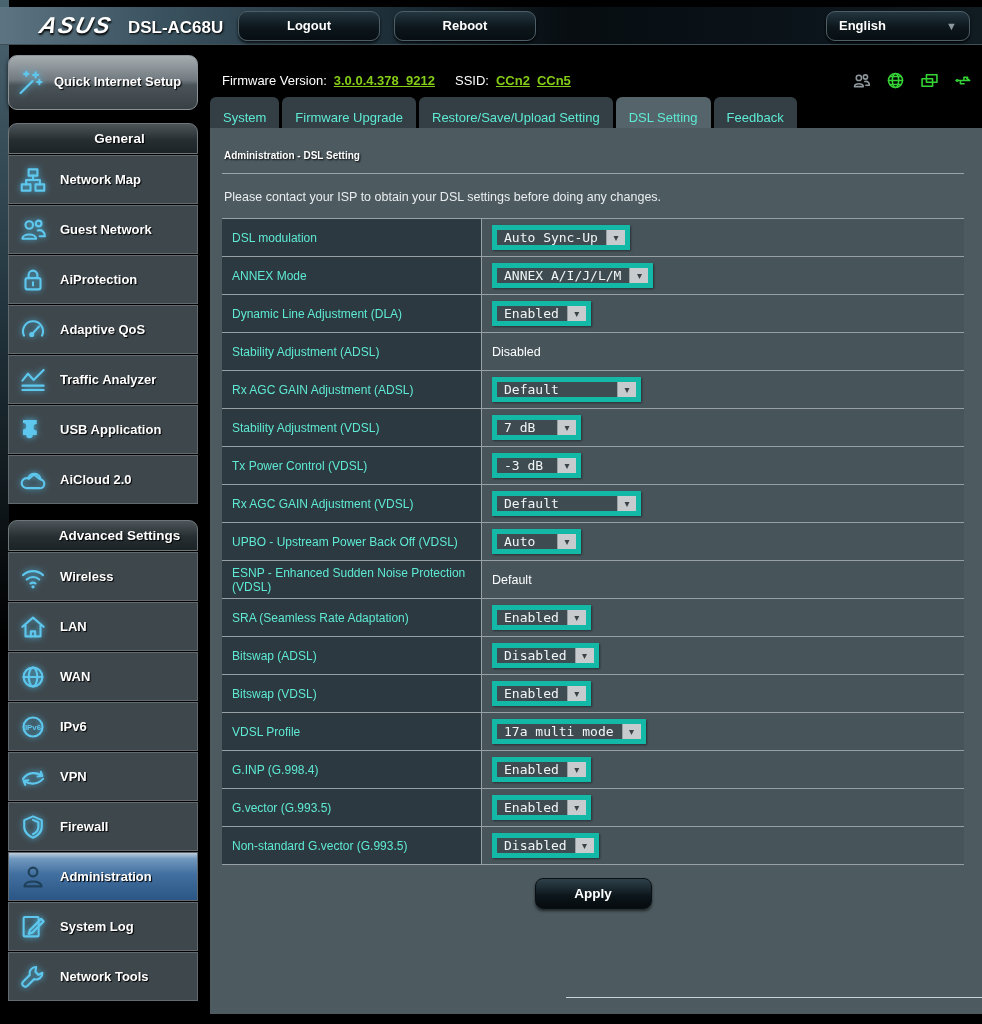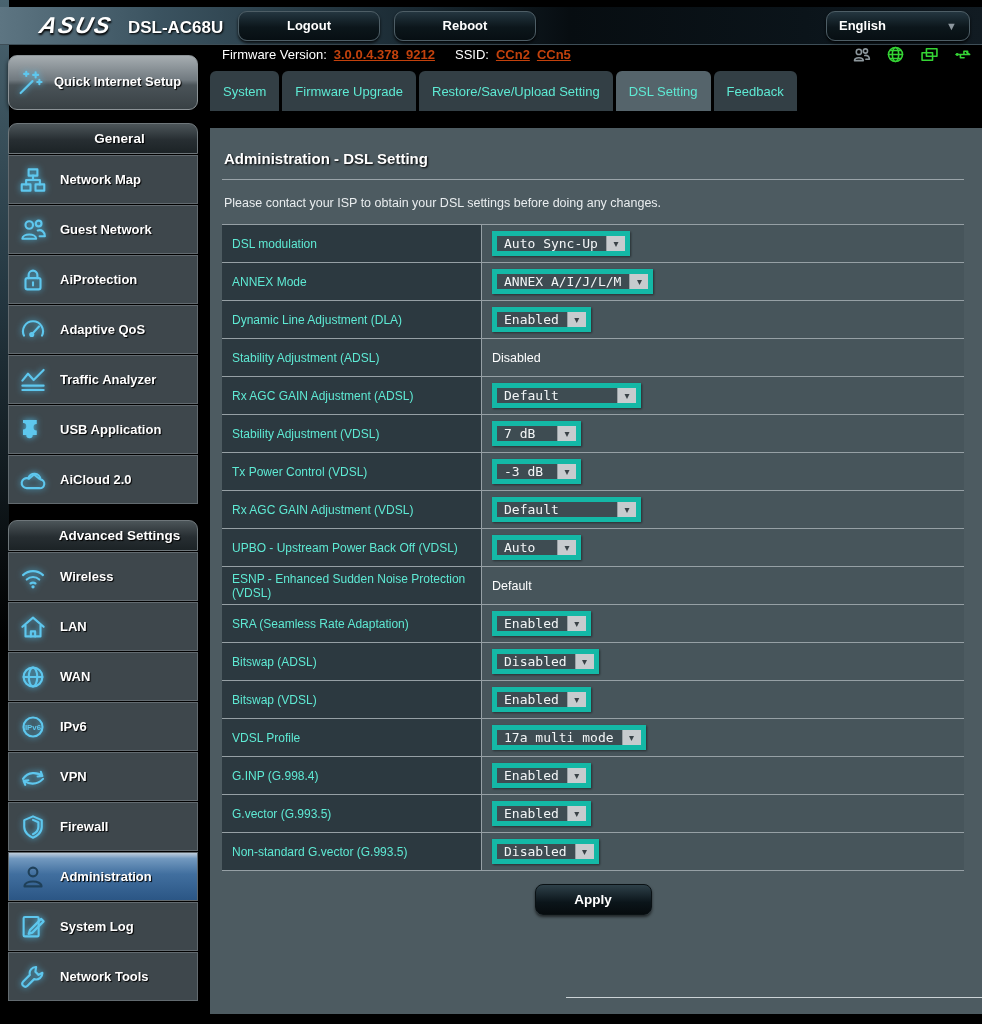--- a/index.html
+++ b/index.html
@@ -47,39 +47,39 @@
                     border:1px solid #6e767a; border-radius:9px 9px 0 0;
                     display:flex; align-items:center; justify-content:center;
                     color:#fff; font-weight:bold; font-size:13.5px; text-shadow:1px 1px 1px #000;padding-left:33px; }
   .side-item { height:49px; margin-top:1px; background:#3e474c; border:1px solid #626a6f;
                display:flex; align-items:center; gap:12px; padding:0 4px 0 9px; cursor:pointer; }
   .side-item .label { color:#fff; font-weight:bold; font-size:13px; text-shadow:1px 1px 1px #000; }
   .side-item.active { background:linear-gradient(#bdccda,#7299bf 12%,#416f9f 45%,#2b5685 100%); }
   .side-item.active .icon { color:#1f4059; filter:none; }
 
   
-  .main { position:absolute; left:210px; top:38px; width:772px; }
+  .main { position:absolute; left:210px; top:64px; width:772px; }
   .statusbar { height:33px; display:flex; align-items:center; gap:7px;
                color:#fff; font-size:13px; padding-left:12px; }
-  .statusbar .link { color:#c2410c; font-weight:bold; text-decoration:underline; cursor:pointer; }
+  .statusbar .link { color:#84cc16; font-weight:bold; text-decoration:underline; cursor:pointer; }
   .statusbar .gap { width:6px; }
   .status-icons { margin-left:auto; display:flex; gap:13px; margin-right:8px; align-items:center; }
   .sicon { width:21px; height:21px; cursor:pointer; }
   .sicon svg { width:100%; height:100%; stroke:currentColor; fill:none;
                stroke-width:1.8; stroke-linecap:round; stroke-linejoin:round; }
 
   .tabs { display:flex; gap:3px; height:40px; }
   .tab { background:#333f45; border-radius:6px 6px 0 0; color:#5eead4; font-size:13px;
          display:flex; align-items:center; padding:0 13px; cursor:pointer; white-space:nowrap; }
   .tab.active { background:#55646b; }
 
   .panel { position:absolute; left:210px; top:128px; width:772px; height:886px;
            background:#4d5b61; }
   .panel-inner { position:relative; height:100%; padding:18px 18px 0 12px; }
-  .page-title { color:#fff; font-weight:bold; font-size:15px; text-shadow:1px 1px 2px #000;
+  .page-title { color:#fff; font-weight:bold; font-size:10px; text-shadow:1px 1px 2px #000;
                 margin:4px 0 12px 2px; }
   .title-divider { border:none; border-top:1px solid #9aa4a9; margin:0 0 16px 0; }
   .page-desc { color:#e9edef; font-size:12.5px; margin:0 0 14px 2px; }
 
   .settings-table { width:742px; border-top:1px solid #96a0a5; }
   .row { display:flex; border-bottom:1px solid #96a0a5; min-height:38px; }
   .cell-label { flex:0 0 260px; width:260px; background:#2c3940; color:#5eead4; font-size:12px;
                 display:flex; align-items:center; padding:4px 10px;
                 border-right:1px solid #96a0a5; }
   .cell-value { flex:1; background:#47555b; display:flex; align-items:center; padding:5px 10px; }

